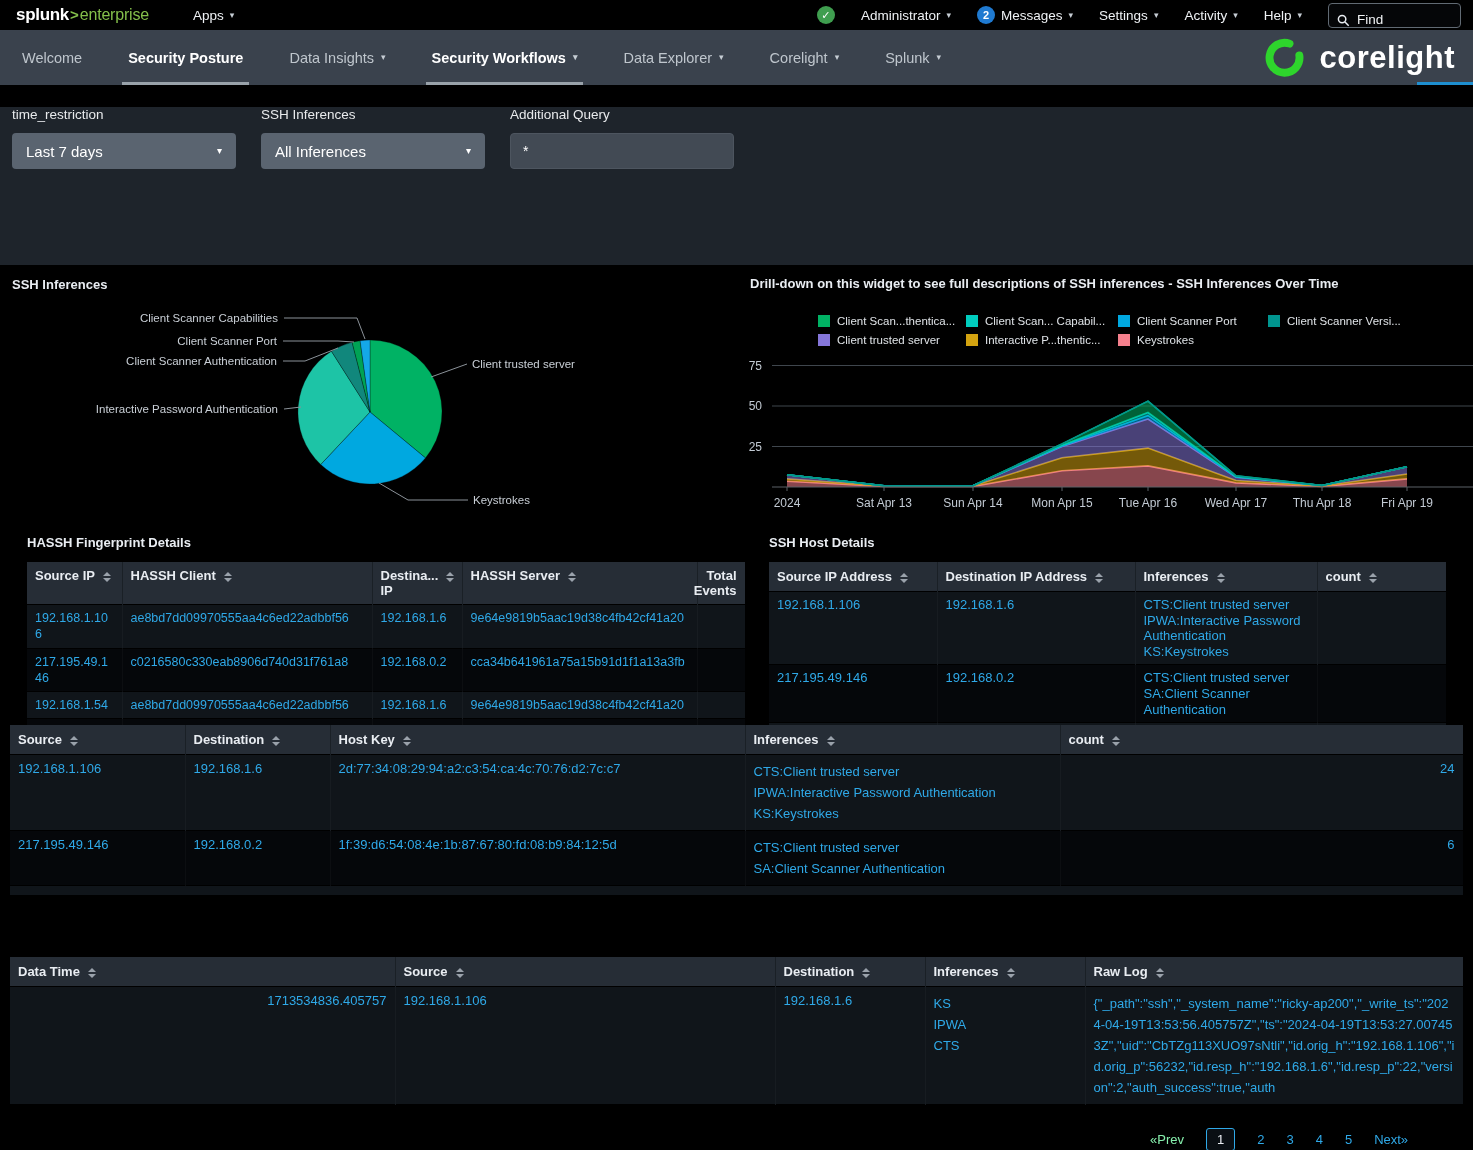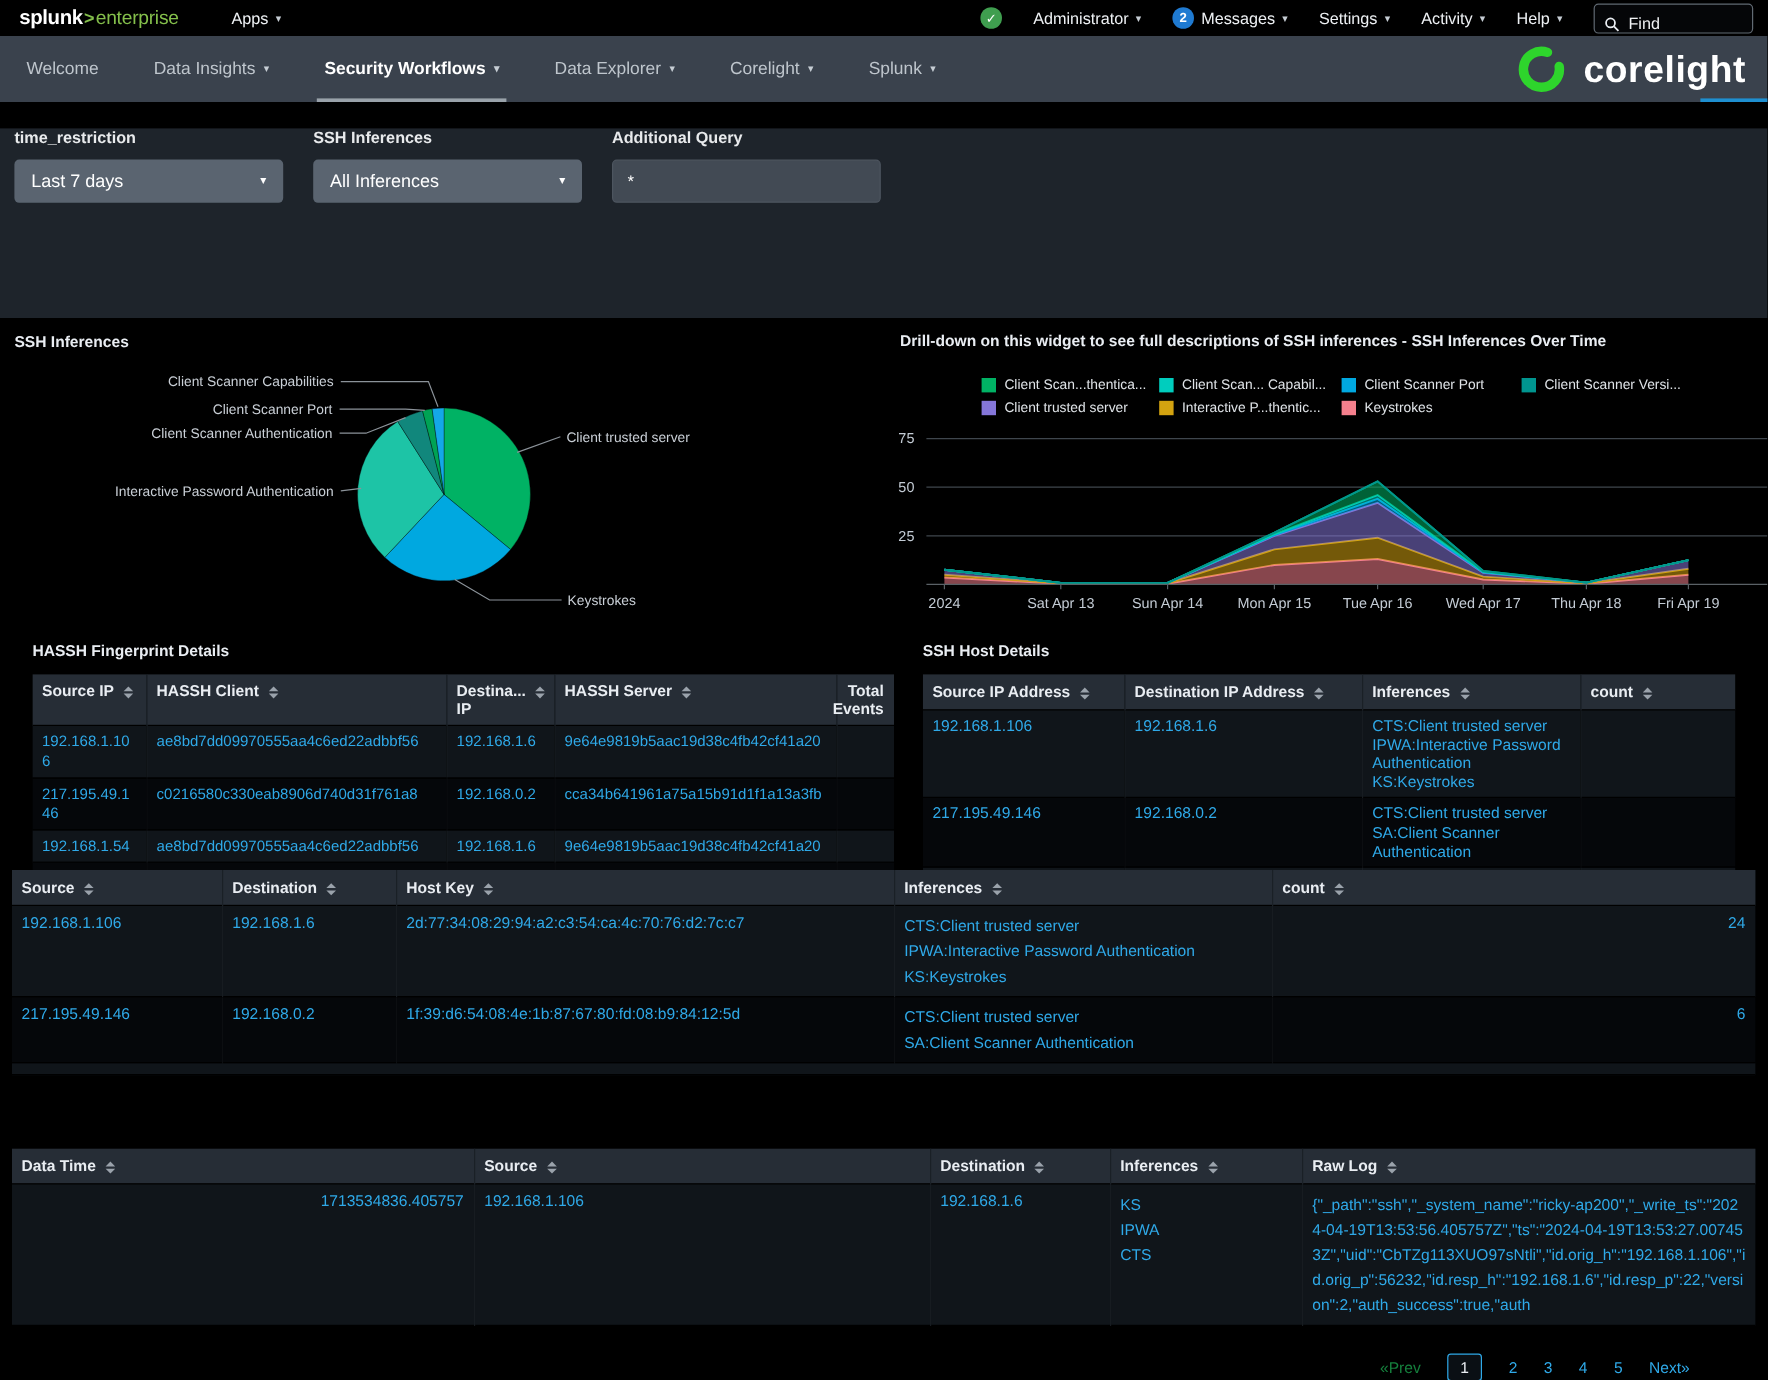--- a/index.html
+++ b/index.html
@@ -28,21 +28,21 @@
   .tab.active::after{content:"";position:absolute;left:0;right:0;bottom:0;height:3px;background:#99a2aa}
   .brand{margin-left:auto;display:flex;align-items:center;gap:15px;padding-right:4px}
   .brand-text{color:#fff;font-size:31px;font-weight:600;letter-spacing:.5px}
   .brand-underline{position:absolute;right:0;bottom:0;width:56px;height:3px;background:#1e8fd0}
 
   
   .headerband{height:158px;background:#1e242b}
   .title{font-size:26px;font-weight:700;color:#f2f4f6;padding:15px 0 0 22px;letter-spacing:.2px}
   .filters{display:flex;gap:25px;margin:22px 0 0 12px}
   .filter{width:224px}
-  .f-label{font-size:13.5px;font-weight:700;color:#e8eaec;margin-bottom:11px}
+  .f-label{font-size:13.5px;font-weight:400;color:#e8eaec;margin-bottom:11px}
   .dropdown{height:36px;background:#5a6470;border-radius:4px;display:flex;align-items:center;justify-content:space-between;padding:0 14px;color:#fff;font-size:15px;cursor:pointer}
   .dropdown .caret{color:#fff;font-size:10px}
   .textinput{height:36px;width:224px;background:#424a54;border:1px solid #4d555f;border-radius:4px;color:#fff;font-size:14px;padding:0 12px;font-family:"Liberation Sans",sans-serif}
 
   
   .dash{background:#000}
   .row1{display:flex;height:254px}
   .pie-panel{width:740px;position:relative}
   .area-panel{flex:1;position:relative}
   .panel-title{font-size:13px;font-weight:700;color:#e9edf2;position:absolute;z-index:2}
@@ -77,21 +77,21 @@
   #tbl-hostkey td .line,#tbl-logdata td .line{line-height:1.62}
   #tbl-hassh td{word-break:break-all;font-size:12.5px;line-height:1.3;padding:5px 8px}
   #tbl-hassh th{padding:6px 8px}
   #tbl-hosts td{line-height:1.2;padding:5px 8px}
   #tbl-hosts td .line{line-height:1.2}
   #tbl-logdata td.raw{word-break:break-all;line-height:1.62}
   tr.partial td{height:10px;padding:0}
 
   
   .pagination{position:absolute;left:1150px;top:1128px;display:flex;align-items:center;gap:22px;font-size:13px;z-index:5}
-  .pg-prev{color:#15803d;cursor:pointer}
+  .pg-prev{color:#86efac;cursor:pointer}
   .pg-num{color:#2fa9e8;cursor:pointer}
   .pg-num.active{color:#e9edf2;border:1px solid #2fa9e8;border-radius:3px;padding:3px 10px;background:#0a0f14}
   .pg-next{color:#2fa9e8;cursor:pointer}
 
   svg text{font-family:"Liberation Sans",sans-serif}
 </style>
 </head>
 <body>
 
 <div class="page">
@@ -136,20 +136,23 @@
         </svg>
         <span>Find</span>
       </div>
     </div>
   </header>
 
   <nav class="appbar">
     <div class="tabs" id="tabs">
         <div class="tab">
           <span>Welcome</span>
+        </div>
+        <div class="tab active">
+          <span>Security Posture</span>
         </div>
         <div class="tab">
           <span>Data Insights</span>
           <span class="caret">▾</span>
         </div>
         <div class="tab active">
           <span>Security Workflows</span>
           <span class="caret">▾</span>
         </div>
         <div class="tab">

